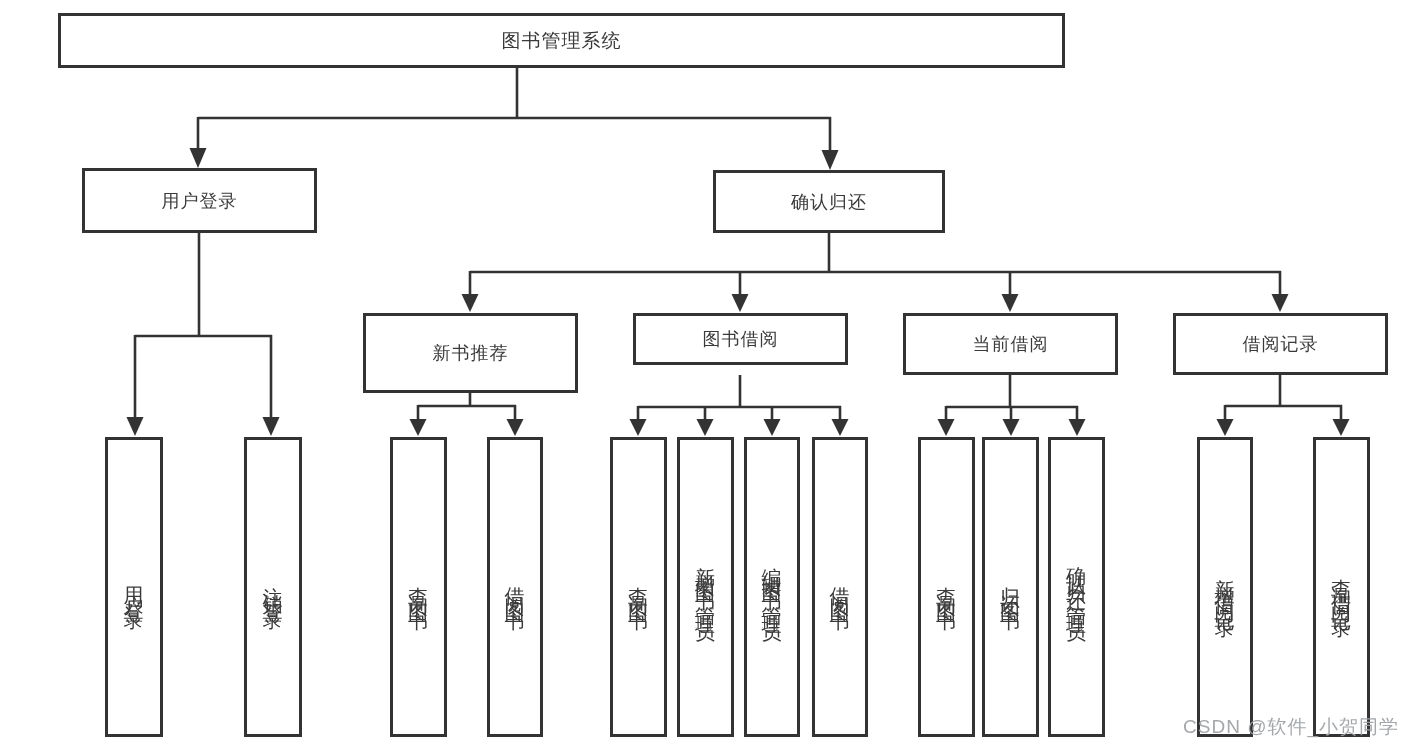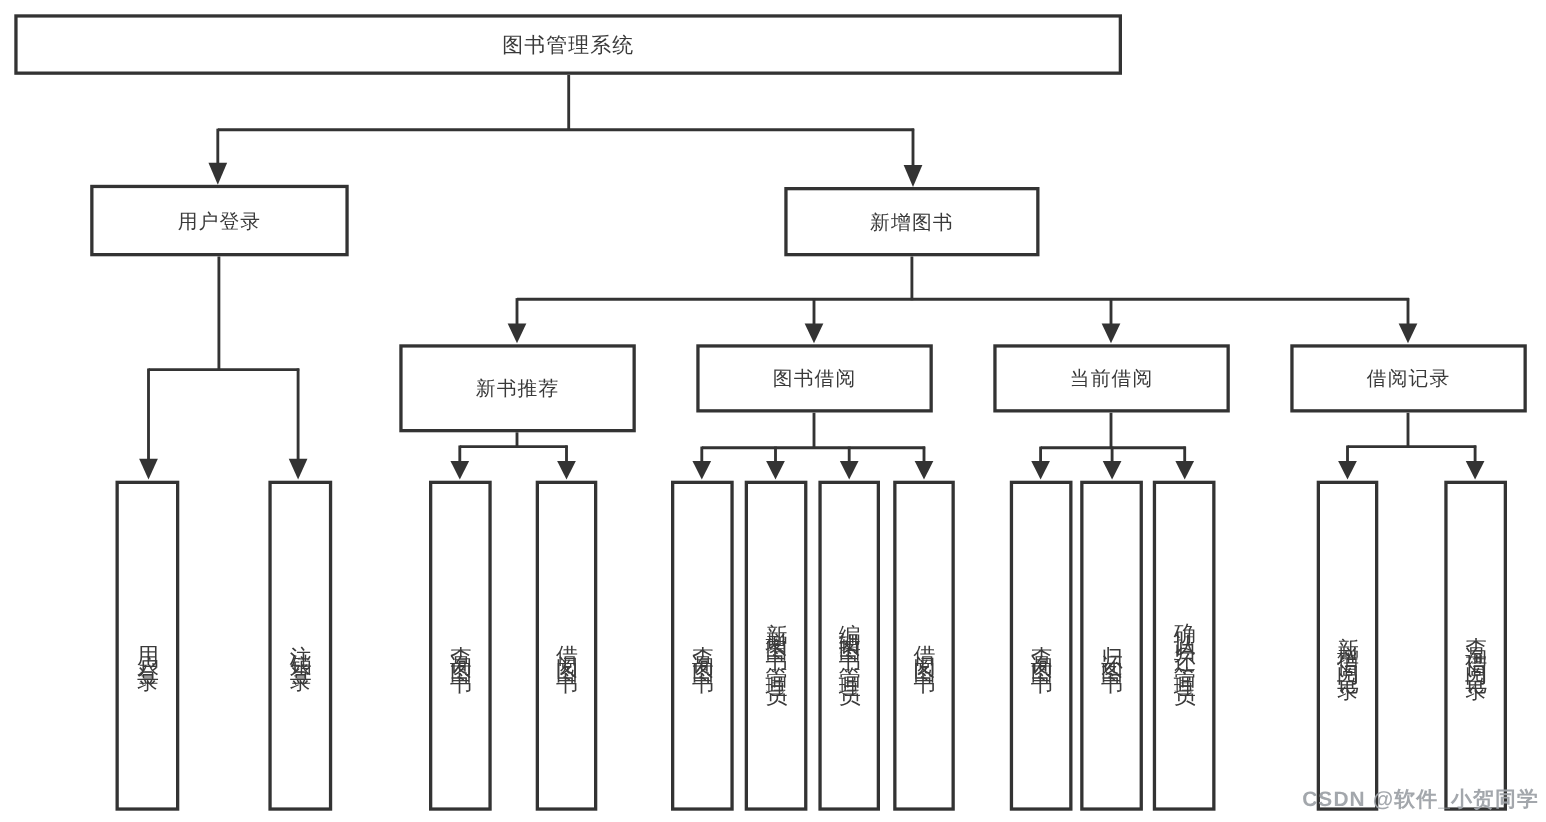--- a/index.html
+++ b/index.html
@@ -14,41 +14,40 @@
   .node{
     position:absolute;
     box-sizing:border-box;
     border:3px solid #333333;
     background:#ffffff;
     display:flex;
     align-items:center;
     justify-content:center;
     color:#3a3a3a;
   }
-  .node-root{font-size:19px;letter-spacing:1px;}
+  .node-root{font-size:19px;letter-spacing:1px;margin-left:45px;}
   .node-l2,.node-l3{font-size:18px;letter-spacing:1px;}
   .leaf{
     font-size:20px;
   }
   .leaf .vtext{
     writing-mode:vertical-rl;
     text-orientation:mixed;
     letter-spacing:8px;
     line-height:1;
     white-space:nowrap;
   }
   .watermark{
     position:absolute;
     right:6px;
     top:714px;
     font-size:19px;
     color:rgba(158,162,168,0.95);
     letter-spacing:1px;
     white-space:nowrap;
-    font-weight:bold;
   }
 </style>
 </head>
 <body>
 
 <div class="stage">
 
   <svg class="connectors" viewBox="0 0 1405 747" xmlns="http://www.w3.org/2000/svg">
     <g stroke="#333333" stroke-width="2.6" fill="none">
 
@@ -111,24 +110,24 @@
       <polygon points="1002.5,419 1019.5,419 1011,436"></polygon>
       <polygon points="1068.5,419 1085.5,419 1077,436"></polygon>
       <polygon points="1216.5,419 1233.5,419 1225,436"></polygon>
       <polygon points="1332.5,419 1349.5,419 1341,436"></polygon>
     </g>
   </svg>
 
   <div class="node node-root" style="left:13px;top:13px;width:1007px;height:55px;">图书管理系统</div>
 
   <div class="node node-l2" style="left:82px;top:168px;width:235px;height:65px;">用户登录</div>
-  <div class="node node-l2" style="left:713px;top:170px;width:232px;height:63px;">新增图书</div>
+  <div class="node node-l2" style="left:713px;top:170px;width:232px;height:63px;">确认归还</div>
 
   <div class="node node-l3" style="left:363px;top:313px;width:215px;height:80px;">新书推荐</div>
-  <div class="node node-l3" style="left:633px;top:313px;width:215px;height:62px;">图书借阅</div>
+  <div class="node node-l3" style="left:633px;top:313px;width:215px;height:52px;">图书借阅</div>
   <div class="node node-l3" style="left:903px;top:313px;width:215px;height:62px;text-align:right;">当前借阅</div>
   <div class="node node-l3" style="left:1173px;top:313px;width:215px;height:62px;">借阅记录</div>
 
   <div class="node leaf" style="left:105px;top:437px;width:58px;height:300px;">
     <span class="vtext">用户登录</span>
   </div>
   <div class="node leaf" style="left:244px;top:437px;width:58px;height:300px;">
     <span class="vtext">注销登录</span>
   </div>
 

